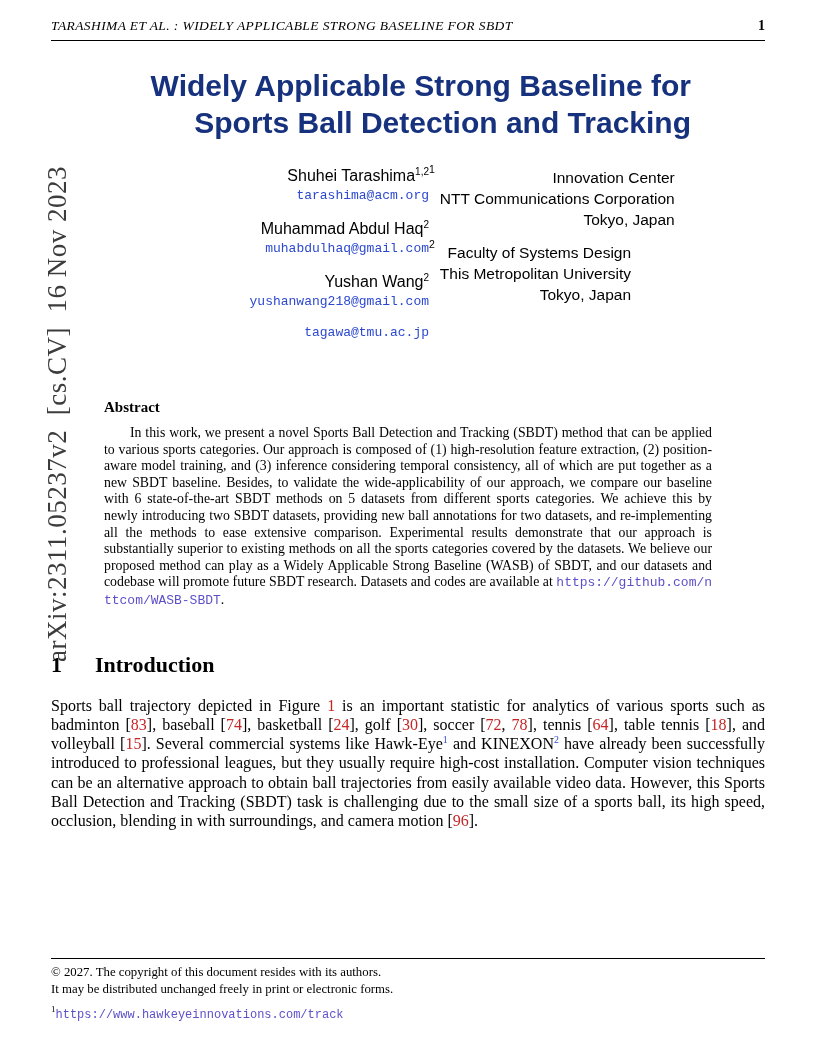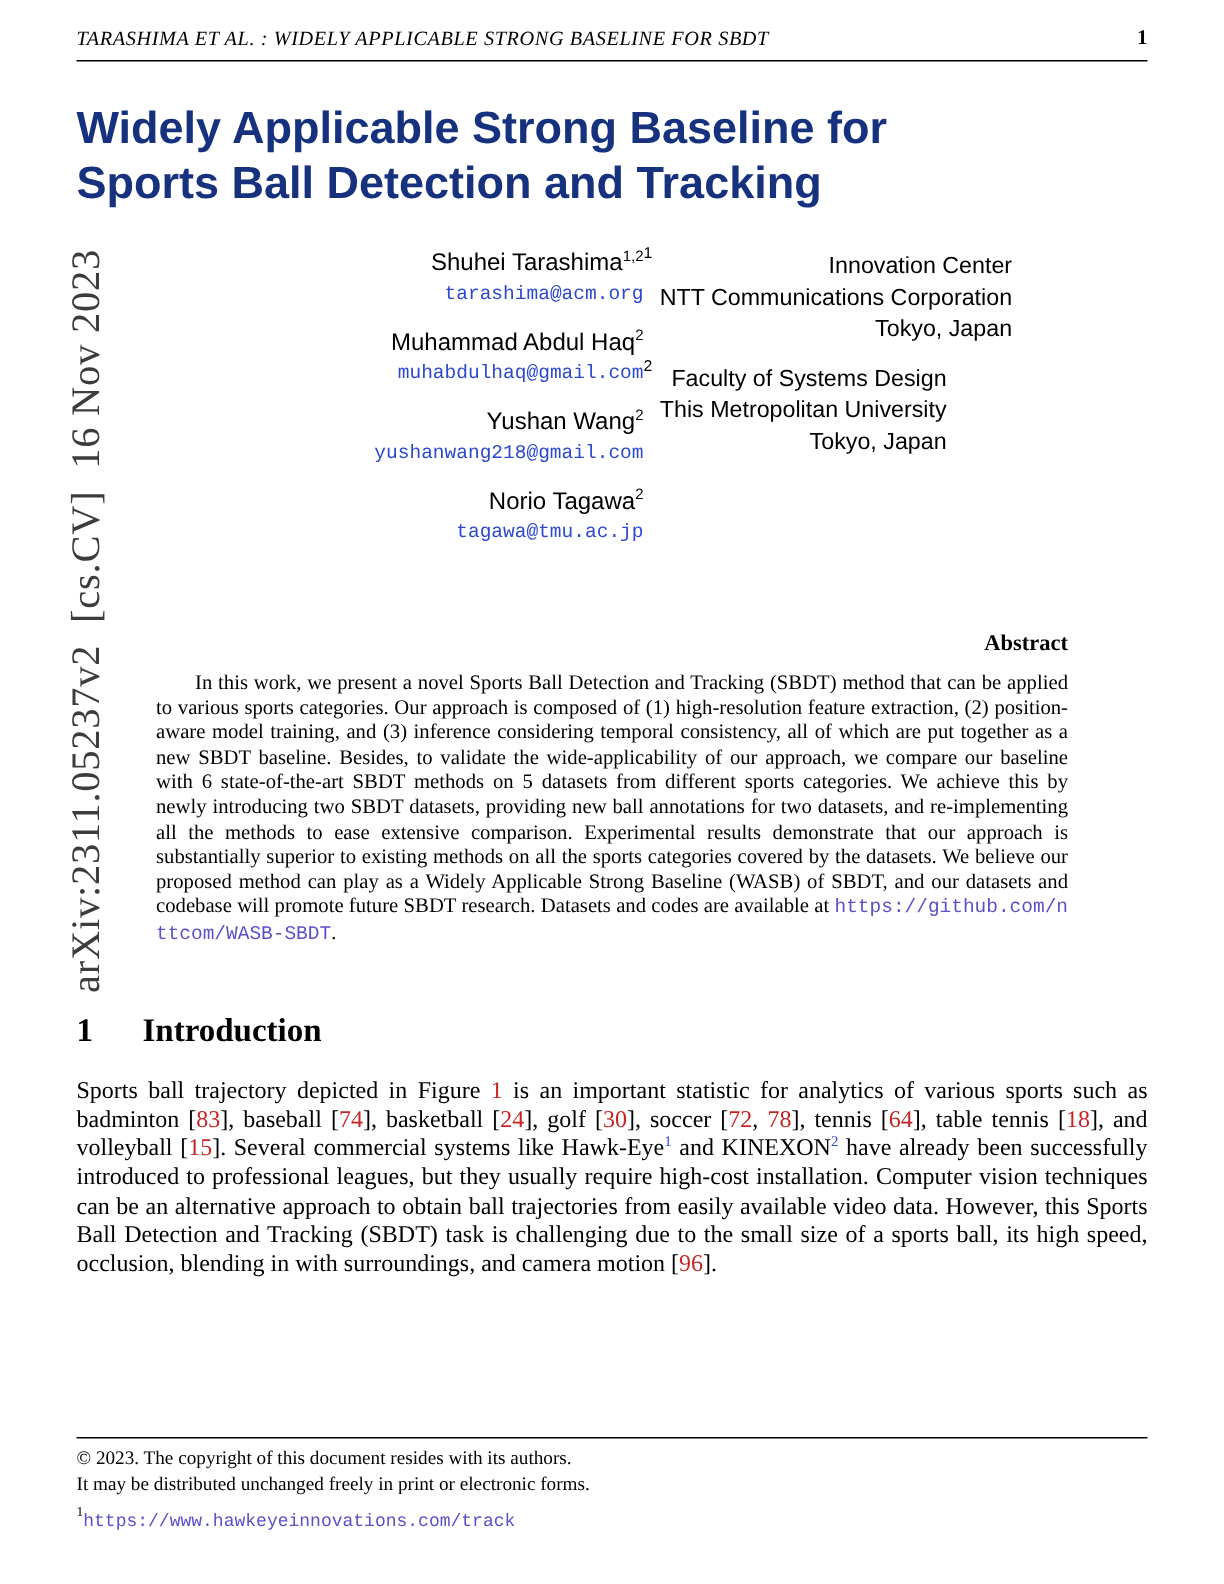--- a/index.html
+++ b/index.html
@@ -51,20 +51,21 @@
 
   
   .paper-title {
     margin-top: 26px;
     font-family: "Liberation Sans", sans-serif;
     font-weight: bold;
     font-size: 30px;
     line-height: 37px;
     color: var(--c-title, #16317d);
     max-width: 640px;
+    text-align: right;
   }
 
   
   .author-block { display: flex; margin-top: 24px; text-align: right; }
   .authors-col { flex: 0 0 378px; }
   .affil-col { flex: 1; padding-top: 2px; }
   .author { margin-bottom: 13px; }
   .author-name {
     font-family: "Liberation Sans", sans-serif;
     font-size: 16px;
@@ -87,21 +88,21 @@
   }
   .aff-lines {
     font-family: "Liberation Sans", sans-serif;
     font-size: 15.5px;
     line-height: 21px;
   }
 
   
   .abstract { width: 608px; margin: 44px auto 0 auto; }
   .abstract-heading {
-    text-align: right;
+    text-align: left;
     font-weight: bold;
     font-size: 15px;
     margin-bottom: 9px;
   }
   .abstract-text {
     font-size: 13.8px;
     line-height: 16.6px;
     text-align: justify;
     text-indent: 26px;
   }
@@ -184,21 +185,20 @@
           <div class="author-name"><span>Muhammad Abdul Haq</span><sup>2</sup></div>
           <div class="author-email">muhabdulhaq@gmail.com</div>
         </div>
 
         <div class="author">
           <div class="author-name"><span>Yushan Wang</span><sup>2</sup></div>
           <div class="author-email">yushanwang218@gmail.com</div>
         </div>
 
         <div class="author">
-          <div class="author-name"><span>Norio Tagawa</span><sup>2</sup></div>
           <div class="author-email">tagawa@tmu.ac.jp</div>
         </div>
 
       </div>
 
       <div class="affil-col">
         <div class="affiliation">
           <sup>1</sup>
           <div class="aff-lines">
             <div>Innovation Center</div>
@@ -224,20 +224,20 @@
 
     <div class="section-heading">
       <span class="section-number">1</span><span>Introduction</span>
     </div>
 
     <div class="body-para para-first"><span>Sports ball trajectory depicted in Figure </span><span class="seg-cite">1</span><span> is an important statistic for analytics of various sports such as badminton [</span><span class="seg-cite">83</span><span>], baseball [</span><span class="seg-cite">74</span><span>], basketball [</span><span class="seg-cite">24</span><span>], golf [</span><span class="seg-cite">30</span><span>], soccer [</span><span class="seg-cite">72</span><span>, </span><span class="seg-cite">78</span><span>], tennis [</span><span class="seg-cite">64</span><span>], table tennis [</span><span class="seg-cite">18</span><span>], and volleyball [</span><span class="seg-cite">15</span><span>]. Several commercial systems like Hawk-Eye</span><sup class="seg-fnref">1</sup><span> and KINEXON</span><sup class="seg-fnref">2</sup><span> have already been successfully introduced to professional leagues, but they usually require high-cost installation. Computer vision techniques can be an alternative approach to obtain ball trajectories from easily available video data. However, this Sports Ball Detection and Tracking (SBDT) task is challenging due to the small size of a sports ball, its high speed, occlusion, blending in with surroundings, and camera motion [</span><span class="seg-cite">96</span><span>].</span></div>
 
   </div>
 
   <div class="footer">
-    <div class="copyright-line">© 2023. The copyright of this document resides with its authors.</div>
+    <div class="copyright-line">© 2027. The copyright of this document resides with its authors.</div>
     <div class="copyright-line">It may be distributed unchanged freely in print or electronic forms.</div>
     <div class="footnotes">
       <div class="footnote"><sup>1</sup><span class="fn-url">https://www.hawkeyeinnovations.com/track</span></div>
     </div>
   </div>
 
 </div>
 
 </body></html>

